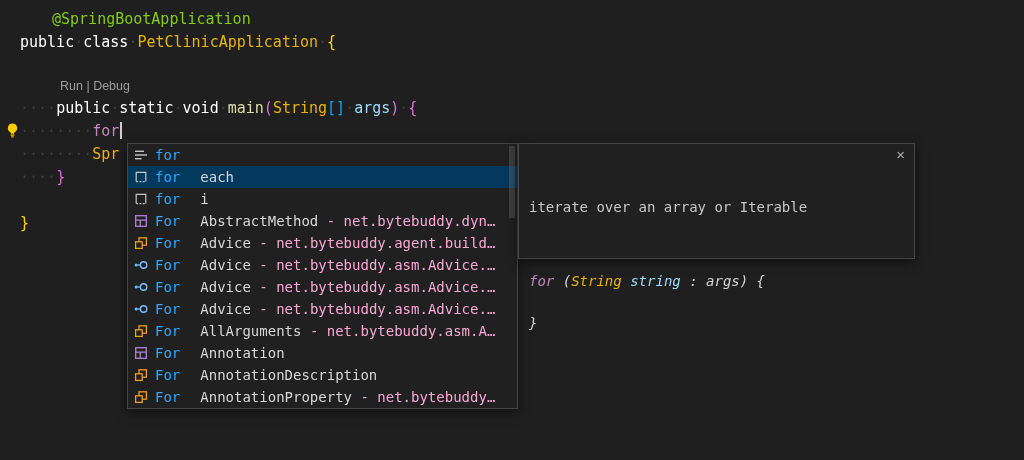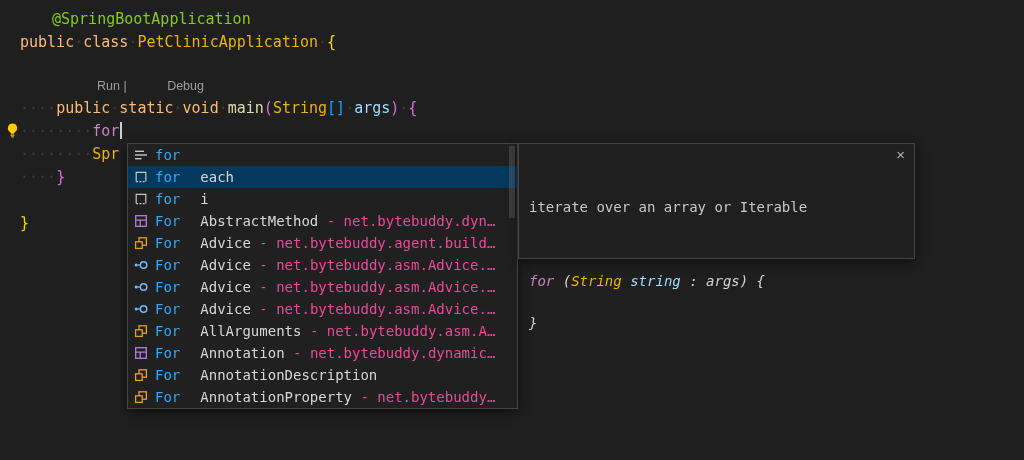--- a/index.html
+++ b/index.html
@@ -5,24 +5,24 @@
   * { margin:0; padding:0; box-sizing:border-box; }
   html,body { width:1024px; height:460px; overflow:hidden; background:#1f1f1f; }
   body { position:relative; font-family:"DejaVu Sans Mono", monospace; }
 
   .editor { position:absolute; inset:0; background:#1f1f1f; }
 
   .code { position:absolute; left:20px; top:8px; font-size:15px; white-space:pre; }
   .code-line { height:23px; line-height:23px; }
   .codelens { height:20px; line-height:18px; font-family:"Liberation Sans", sans-serif;
               font-size:12.5px; color:#9d9d9d; padding-left:40px; }
-  .codelens span[data-interactable="true"] { cursor:pointer;margin-left:37px; }
+  .codelens span[data-interactable="true"] { cursor:pointer; }
 
   .tk-ann  { color:#84cc16;margin-left:32px; }
-  .tk-kw   { color:#fdba74; }
+  .tk-kw   { color:#ffffff; }
   .tk-kw2  { color:#C586C0; }
   .tk-type { color:#eab308; }
   .tk-fn   { color:#DCDCAA; }
   .tk-var  { color:#9CDCFE; }
   .tk-b1   { color:#FFD700; }
   .tk-b2   { color:#DA70D6; }
   .tk-b3   { color:#179FFF; }
   .tk-ws   { color:#3e3e42; }
   .tk-fg   { color:#d4d4d4; }
 
@@ -35,21 +35,21 @@
   .suggest { position:absolute; left:127px; top:143px; width:391px;
              background:#202020; border:1px solid #454545;
              box-shadow:0 3px 10px rgba(0,0,0,.55); }
   .suggest-row { display:flex; align-items:center; height:22px; padding:0 10px 0 5px;
                  font-size:14px; white-space:pre; cursor:pointer; overflow:hidden; }
   .suggest-row.selected { background:#04395e; }
   .suggest-row .icon { width:16px; height:16px; margin-right:6px; flex:none; }
   .icon svg { width:16px; height:16px; display:block; }
   .match  { color:#2aaaff; }
   .rest   { color:#d7d7d7;margin-left:20px; }
-  .detail { color:#ec4899; }
+  .detail { color:#f9a8d4; }
 
   .suggest-scrollbar { position:absolute; right:0; top:0; width:10px; height:100%; }
   .suggest-scrollbar .thumb { position:absolute; top:2px; right:2px; width:6px; height:72px;
                               background:rgba(121,121,121,.35); }
 
   .docs { position:absolute; left:518px; top:143px; width:397px; height:116px;
           background:#202020; border:1px solid #454545;
           box-shadow:0 3px 10px rgba(0,0,0,.55);
           font-size:14px; padding:5px 10px; white-space:pre; }
   .docs-summary { color:#c8c8c8; height:21px; line-height:21px; }
@@ -112,21 +112,21 @@
               <circle cx="3.2" cy="8" r="1.5" fill="#75BEFF"></circle>
               <rect x="4.5" y="7.35" width="2.6" height="1.3" fill="#75BEFF"></rect>
             </svg></span><span class="match" data-interactable="false">For</span><span class="rest" data-interactable="false">Advice</span><span class="detail" data-interactable="false"> - net.bytebuddy.asm.Advice.…</span></div>
         <div class="suggest-row" data-interactable="true"><span class="icon" data-interactable="false"><svg viewBox="0 0 16 16" fill="none">
               <rect x="6" y="2.8" width="7.4" height="7.4" stroke="#EE9D28" stroke-width="1.3"></rect>
               <rect x="2.6" y="6.8" width="6.6" height="6.6" fill="#202020" stroke="#EE9D28" stroke-width="1.3"></rect>
             </svg></span><span class="match" data-interactable="false">For</span><span class="rest" data-interactable="false">AllArguments</span><span class="detail" data-interactable="false"> - net.bytebuddy.asm.A…</span></div>
         <div class="suggest-row" data-interactable="true"><span class="icon" data-interactable="false"><svg viewBox="0 0 16 16" fill="none" stroke="#B180D7" stroke-width="1.3">
               <rect x="2.7" y="2.7" width="10.6" height="10.6"></rect>
               <path d="M2.7 7.2h10.6M7.2 7.2v6.1"></path>
-            </svg></span><span class="match" data-interactable="false">For</span><span class="rest" data-interactable="false">Annotation</span><span class="detail" data-interactable="false"> - net.bytebuddy.dynamic…</span></div>
+            </svg></span><span class="match" data-interactable="false">For</span><span class="rest" data-interactable="false">Annotation</span></div>
         <div class="suggest-row" data-interactable="true"><span class="icon" data-interactable="false"><svg viewBox="0 0 16 16" fill="none">
               <rect x="6" y="2.8" width="7.4" height="7.4" stroke="#EE9D28" stroke-width="1.3"></rect>
               <rect x="2.6" y="6.8" width="6.6" height="6.6" fill="#202020" stroke="#EE9D28" stroke-width="1.3"></rect>
             </svg></span><span class="match" data-interactable="false">For</span><span class="rest" data-interactable="false">AnnotationDescription</span></div>
         <div class="suggest-row" data-interactable="true"><span class="icon" data-interactable="false"><svg viewBox="0 0 16 16" fill="none">
               <rect x="6" y="2.8" width="7.4" height="7.4" stroke="#EE9D28" stroke-width="1.3"></rect>
               <rect x="2.6" y="6.8" width="6.6" height="6.6" fill="#202020" stroke="#EE9D28" stroke-width="1.3"></rect>
             </svg></span><span class="match" data-interactable="false">For</span><span class="rest" data-interactable="false">AnnotationProperty</span><span class="detail" data-interactable="false"> - net.bytebuddy…</span></div>
       </div>
     <div class="suggest-scrollbar" data-interactable="true">

